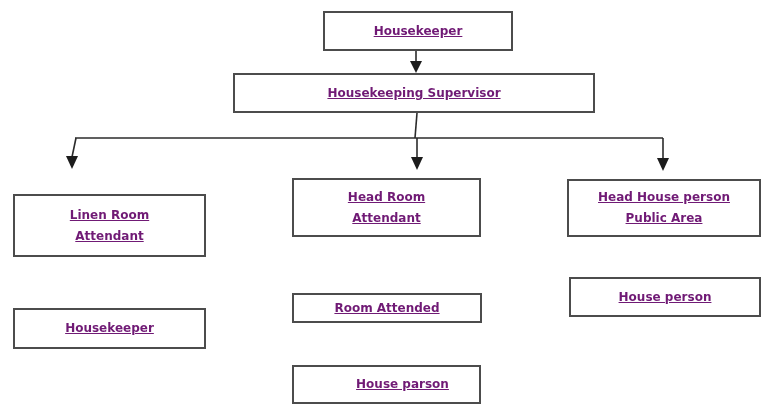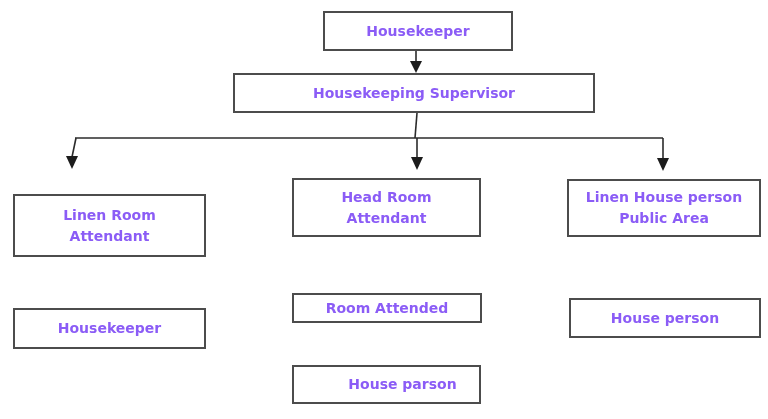--- a/index.html
+++ b/index.html
@@ -13,33 +13,34 @@
   .node {
     position:absolute;
     box-sizing:border-box;
     border:2px solid #4c4c4c;
     background:#ffffff;
     display:flex;
     align-items:center;
     justify-content:center;
     text-align:center;
     font-weight:bold;
-    font-size:14px;
+    font-size:12px;
     line-height:21px;
-    color:#8b5cf6;
+    color:#701a75;
     white-space:pre-line;
+    text-decoration:underline;
   }
   #n0 { left:323px; top:11px;  width:190px; height:40px; }
   #n1 { left:233px; top:73px;  width:362px; height:40px; }
   #n2 { left:13px;  top:194px; width:193px; height:63px; }
   #n3 { left:292px; top:178px; width:189px; height:59px;text-align:center; }
   #n4 { left:567px; top:179px; width:194px; height:58px; }
   #n5 { left:13px;  top:308px; width:193px; height:41px; }
   #n6 { left:292px; top:293px; width:190px; height:30px; }
-  #n7 { left:569px; top:298px; width:192px; height:40px; }
+  #n7 { left:569px; top:277px; width:192px; height:40px; }
   #n8 { left:292px; top:365px; width:189px; height:39px;padding-left:32px; }
   #connectors {
     position:absolute; left:0; top:0;
     width:768px; height:419px;
     pointer-events:none;
   }
   #connectors line { stroke:#2b2b2b; stroke-width:1.6; }
   #connectors polygon { fill:#1c1c1c; }
 </style>
 </head>
@@ -69,21 +70,21 @@
   <div class="node" id="n0">Housekeeper</div>
 
   <div class="node" id="n1">Housekeeping Supervisor</div>
 
   <div class="node" id="n2">Linen Room
 Attendant</div>
 
   <div class="node" id="n3">Head Room
 Attendant</div>
 
-  <div class="node" id="n4">Linen House person
+  <div class="node" id="n4">Head House person
 Public Area</div>
 
   <div class="node" id="n5">Housekeeper</div>
 
   <div class="node" id="n6">Room Attended</div>
 
   <div class="node" id="n7">House person</div>
 
   <div class="node" id="n8">House parson</div>
 

